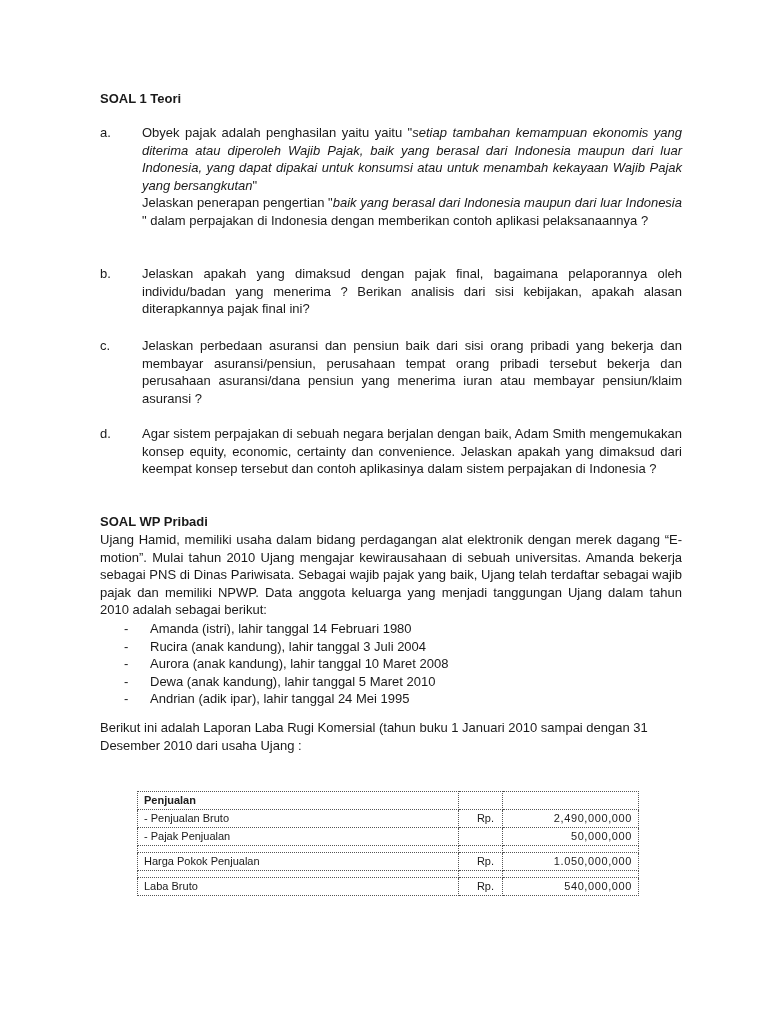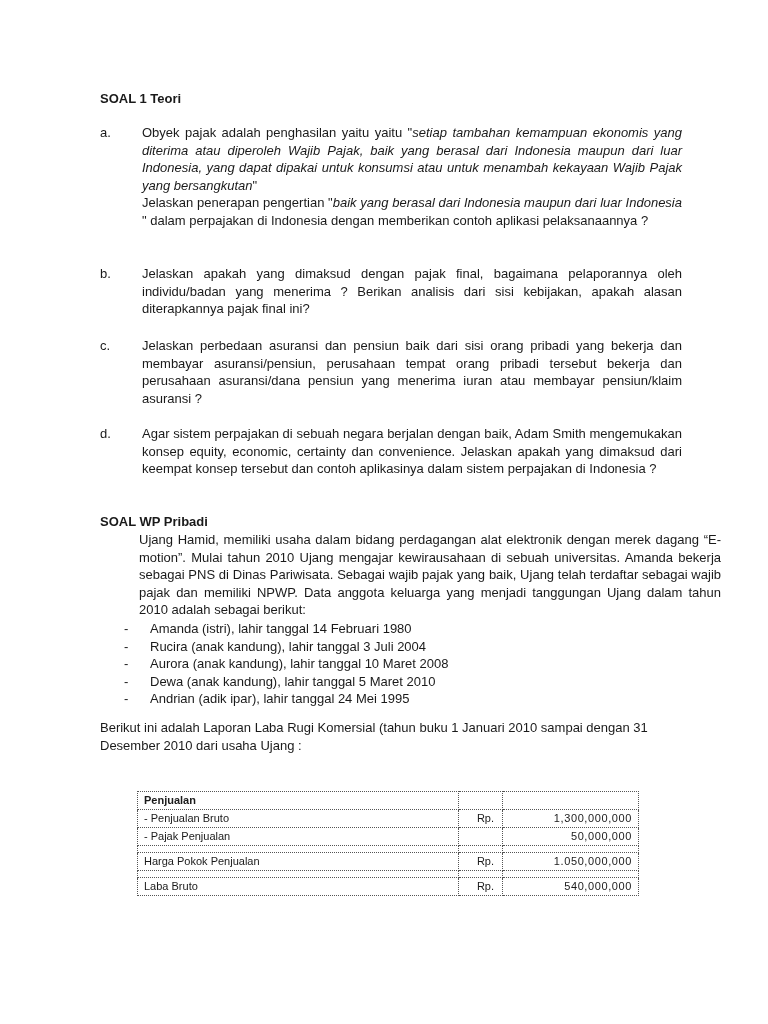--- a/index.html
+++ b/index.html
@@ -5,21 +5,21 @@
   html, body { margin: 0; padding: 0; background: #ffffff; }
   body { width: 768px; height: 1024px; position: relative; overflow: hidden;
          font-family: "Liberation Sans", "DejaVu Sans", sans-serif; color: #1a1a1a; }
   .page { position: absolute; left: 8px; top: 0; width: 768px; height: 1024px; }
   .block { position: absolute; left: 92px; width: 582px; font-size: 13px; line-height: 17.6px; }
   .heading { font-weight: bold; }
   .item { position: absolute; left: 92px; width: 582px; font-size: 13px; line-height: 17.6px; }
   .item .marker { position: absolute; left: 0; top: 0; }
   .item .body { margin-left: 42px; text-align: justify; }
   .item .body p { margin: 0; text-align: justify; }
-  .just { text-align: justify; margin-left: 39px; }
+  .just { text-align: justify; }
   i { font-style: italic; }
   ul.deps { list-style: none; margin: 0; padding: 0; }
   ul.deps li { position: relative; padding-left: 50px; }
   ul.deps li .dash { position: absolute; left: 24px; }
   table.lr { position: absolute; left: 129px; top: 791px; width: 502px; border-collapse: collapse;
              font-size: 11px; }
   table.lr td { border: 1px dotted #555; padding: 0 6px; height: 17px; line-height: 17px; }
   table.lr td.c1 { width: 308px; }
   table.lr td.c2 { width: 29px; text-align: right; padding-right: 8px; }
   table.lr td.c3 { text-align: right; letter-spacing: 0.6px; }
@@ -75,21 +75,21 @@
   <table class="lr">
     <tbody>
         <tr>
       <td class="c1 bold">Penjualan</td>
       <td class="c2"></td>
       <td class="c3"></td>
     </tr>
     <tr>
       <td class="c1">- Penjualan Bruto</td>
       <td class="c2">Rp.</td>
-      <td class="c3">1,300,000,000</td>
+      <td class="c3">2,490,000,000</td>
     </tr>
     <tr>
       <td class="c1">- Pajak Penjualan</td>
       <td class="c2"></td>
       <td class="c3">50,000,000</td>
     </tr>
     <tr class="spacer">
           <td></td>
           <td></td>
           <td></td>

